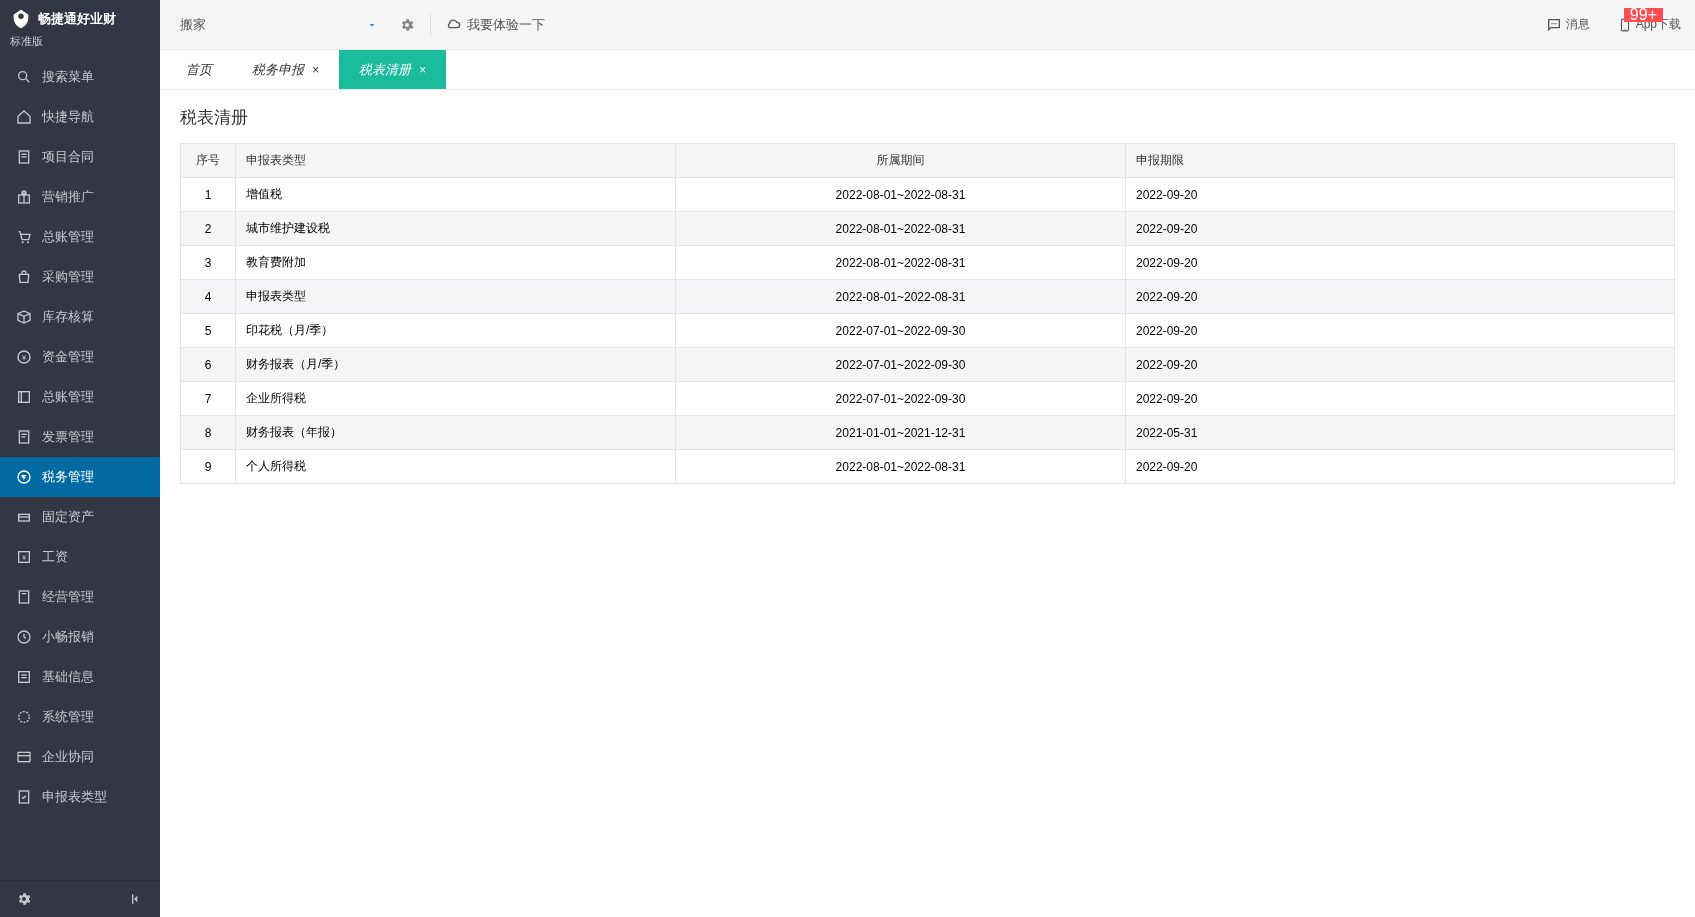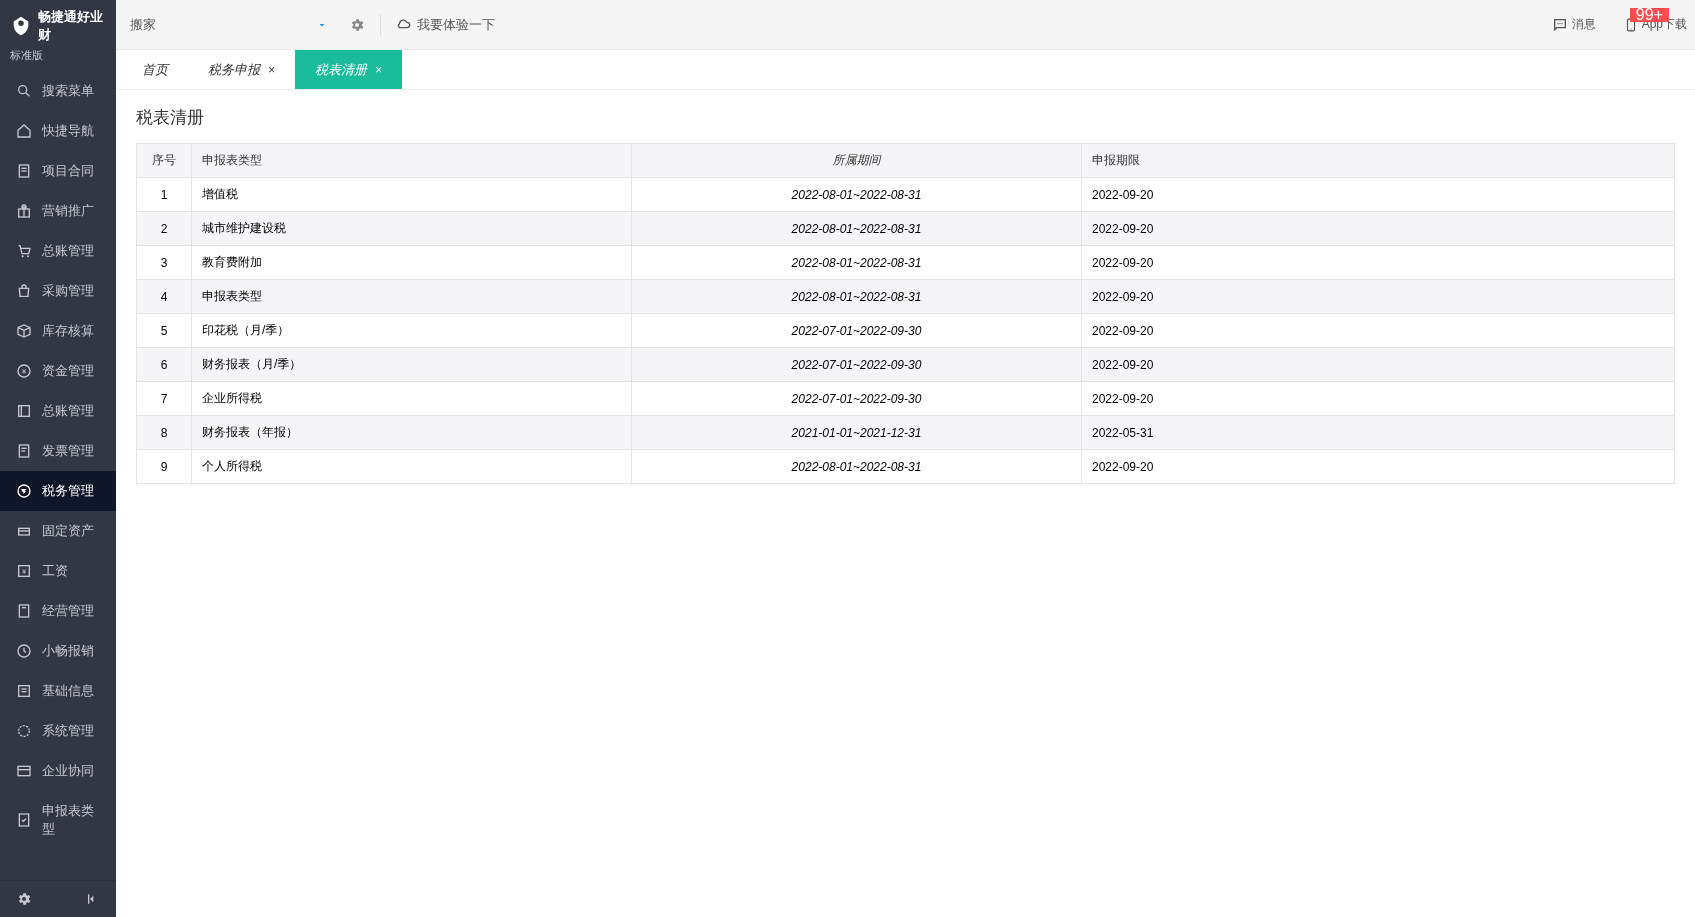--- a/index.html
+++ b/index.html
@@ -1,35 +1,35 @@
 <!DOCTYPE html>
 <html><head>
 <meta charset="utf-8">
 <style>
 * { margin: 0; padding: 0; box-sizing: border-box; font-family: "Microsoft YaHei", Arial, sans-serif; }
 body { display: flex; height: 917px; width: 1695px; background: #fff; overflow: hidden; }
 
 
-.sidebar { width: 116px; background: #333744; color: #c5c8ce; display: flex; flex-direction: column; }
+.sidebar { width: 160px; background: #333744; color: #c5c8ce; display: flex; flex-direction: column; }
 .sidebar-header { display: flex; align-items: center; padding: 8px 10px 4px 10px; gap: 6px; }
 .sidebar-logo { width: 22px; height: 22px; display: flex; align-items: center; justify-content: center; }
 .sidebar-title { font-size: 13px; color: #fff; font-weight: bold; }
 .sidebar-sub { font-size: 11px; color: #c5c8ce; padding: 0 10px 8px 10px; }
 .sidebar-menu { flex: 1; overflow-y: auto; }
 .sidebar-item { display: flex; align-items: center; gap: 10px; padding: 11px 16px; font-size: 13px; cursor: pointer; }
-.sidebar-item.active { background: #0f172a; color: #fff; }
+.sidebar-item.active { background: #0369a1; color: #fff; }
 .sidebar-icon { width: 16px; height: 16px; display: inline-flex; align-items: center; justify-content: center; }
 .sidebar-footer { display: flex; justify-content: space-between; padding: 10px 16px; border-top: 1px solid #2c2f3a; }
 .sidebar-footer .sidebar-icon { cursor: pointer; color: #c5c8ce; }
 
 
 .main { flex: 1; display: flex; flex-direction: column; min-width: 0; }
 
 
-.topbar { height: 50px; background: #f5f5f5; display: flex; align-items: center; padding: 0 8px; gap: 14px; border-bottom: 1px solid #e8e8e8; }
+.topbar { height: 50px; background: #f5f5f5; display: flex; align-items: center; padding: 0 14px; gap: 14px; border-bottom: 1px solid #e8e8e8; }
 .topbar-select { flex: 0 0 210px; display: flex; align-items: center; justify-content: space-between; font-size: 13px; color: #555; cursor: pointer; padding: 4px 6px; }
 .topbar-select .chev { color: #1890ff; }
 .topbar-gear { width: 18px; height: 18px; display: flex; align-items: center; justify-content: center; cursor: pointer; color: #888; }
 .topbar-divider { width: 1px; height: 22px; background: #ddd; }
 .topbar-try { display: flex; align-items: center; gap: 6px; font-size: 13px; color: #555; cursor: pointer; }
 .topbar-spacer { flex: 1; }
 .topbar-action { display: flex; align-items: center; gap: 4px; font-size: 12px; color: #555; cursor: pointer; position: relative; }
 .badge { position: absolute; top: -8px; right: 18px; background: #ff4d4f; color: #fff; font-size: 16px; padding: 0 6px; border-radius: 0; line-height: 14px; }
 
 
@@ -41,21 +41,21 @@
 
 .content { flex: 1; padding: 16px 20px; overflow: auto; }
 .page-title { font-size: 17px; color: #333; margin-bottom: 14px; }
 
 
 .table { width: 100%; border: 1px solid #e4e4e4; border-collapse: collapse; font-size: 12px; }
 .table th, .table td { border: 1px solid #e4e4e4; padding: 8px 10px; text-align: left; }
 .table th { background: #f5f5f7; color: #333; font-weight: normal; }
 .table .col-seq { width: 55px; text-align: center; }
 .table .col-type { width: 440px; }
-.table .col-period { width: 450px; text-align: center; font-style: italic; }
+.table .col-period { width: 450px; text-align: center; }
 .table .col-due { text-align: left; }
 .table tbody tr:nth-child(even) { background: #f5f5f7; }
 
 svg { display: block; }
 </style>
 </head>
 <body>
 
 <div class="sidebar">
   <div class="sidebar-header">

